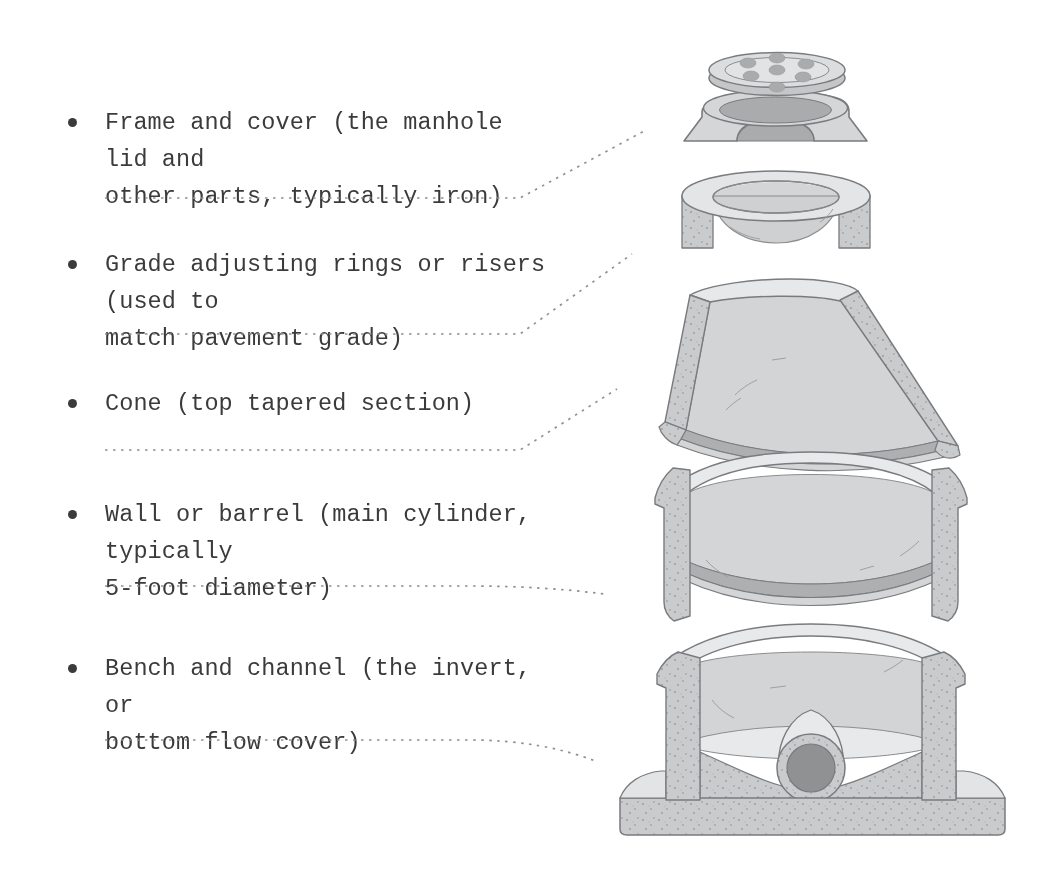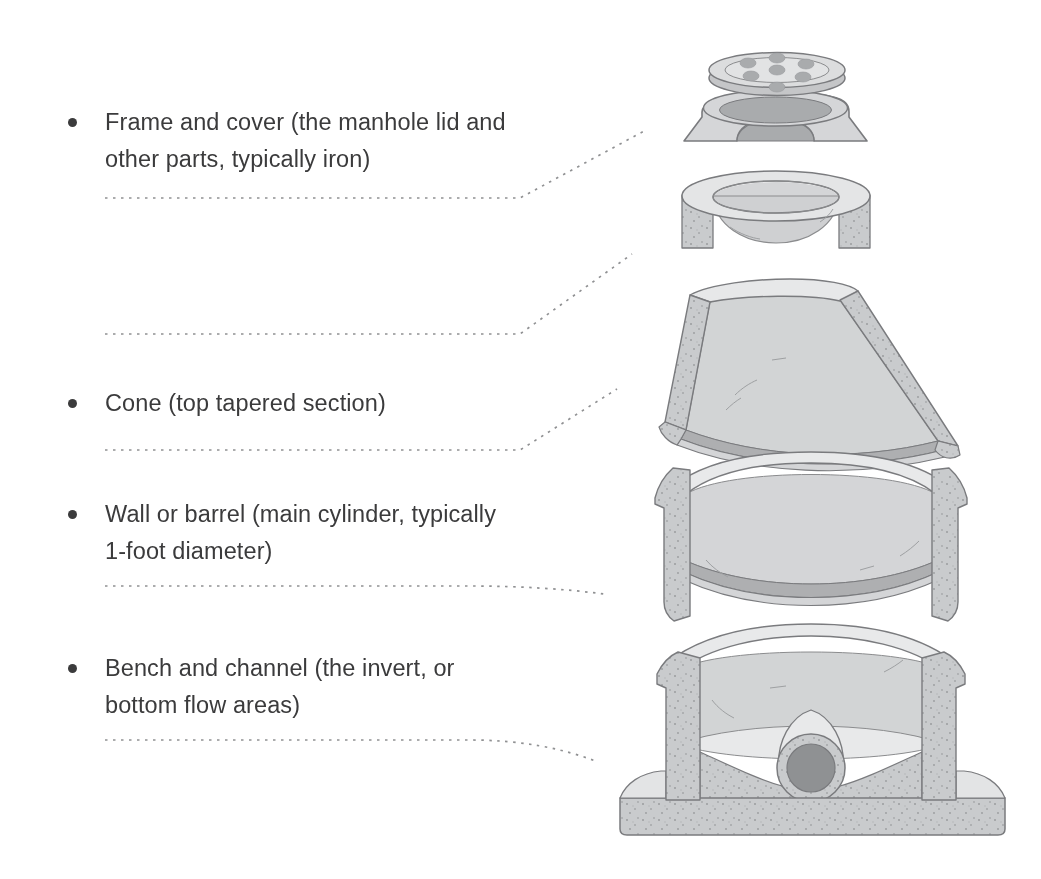--- a/index.html
+++ b/index.html
@@ -1,20 +1,20 @@
 <!DOCTYPE html>
 <html><head>
 <meta charset="utf-8">
 <style>
   html,body{margin:0;padding:0;background:#ffffff;}
   .page{
     position:relative;
     width:1041px;height:879px;
     background:#ffffff;
-    font-family:Liberation Sans, sans-serif;
+    font-family:Liberation Mono, monospace;
     overflow:hidden;
   }
   .legend-item{
     position:absolute;
     left:68px;
     width:480px;
     display:flex;
     align-items:flex-start;
   }
   .bullet-dot{
@@ -41,33 +41,38 @@
 </head>
 <body>
 
 <div class="page">
 
   <div class="legend-item" style="top:104px">
     <span class="bullet-dot"></span>
     <span class="legend-text">Frame and cover (the manhole lid and
 other parts, typically iron)</span>
   </div>
+  <div class="legend-item" style="top:246px">
+    <span class="bullet-dot"></span>
+    <span class="legend-text">Grade adjusting rings or risers (used to
+match pavement grade)</span>
+  </div>
   <div class="legend-item" style="top:385px">
     <span class="bullet-dot"></span>
     <span class="legend-text">Cone (top tapered section)</span>
   </div>
   <div class="legend-item" style="top:496px">
     <span class="bullet-dot"></span>
     <span class="legend-text">Wall or barrel (main cylinder, typically
-1-foot diameter)</span>
+5-foot diameter)</span>
   </div>
   <div class="legend-item" style="top:650px">
     <span class="bullet-dot"></span>
     <span class="legend-text">Bench and channel (the invert, or
-bottom flow areas)</span>
+bottom flow cover)</span>
   </div>
 
   <svg class="diagram-svg" viewBox="0 0 1041 879">
     <defs>
       <pattern id="stip" width="16" height="16" patternUnits="userSpaceOnUse">
         <rect width="16" height="16" fill="#c9cbcd"></rect>
         <circle cx="3" cy="4" r="1" fill="#9a9c9e"></circle>
         <circle cx="11" cy="9" r="1" fill="#a5a7a9"></circle>
         <circle cx="6" cy="13" r="0.9" fill="#9a9c9e"></circle>
         <circle cx="14" cy="2" r="0.9" fill="#a5a7a9"></circle>

